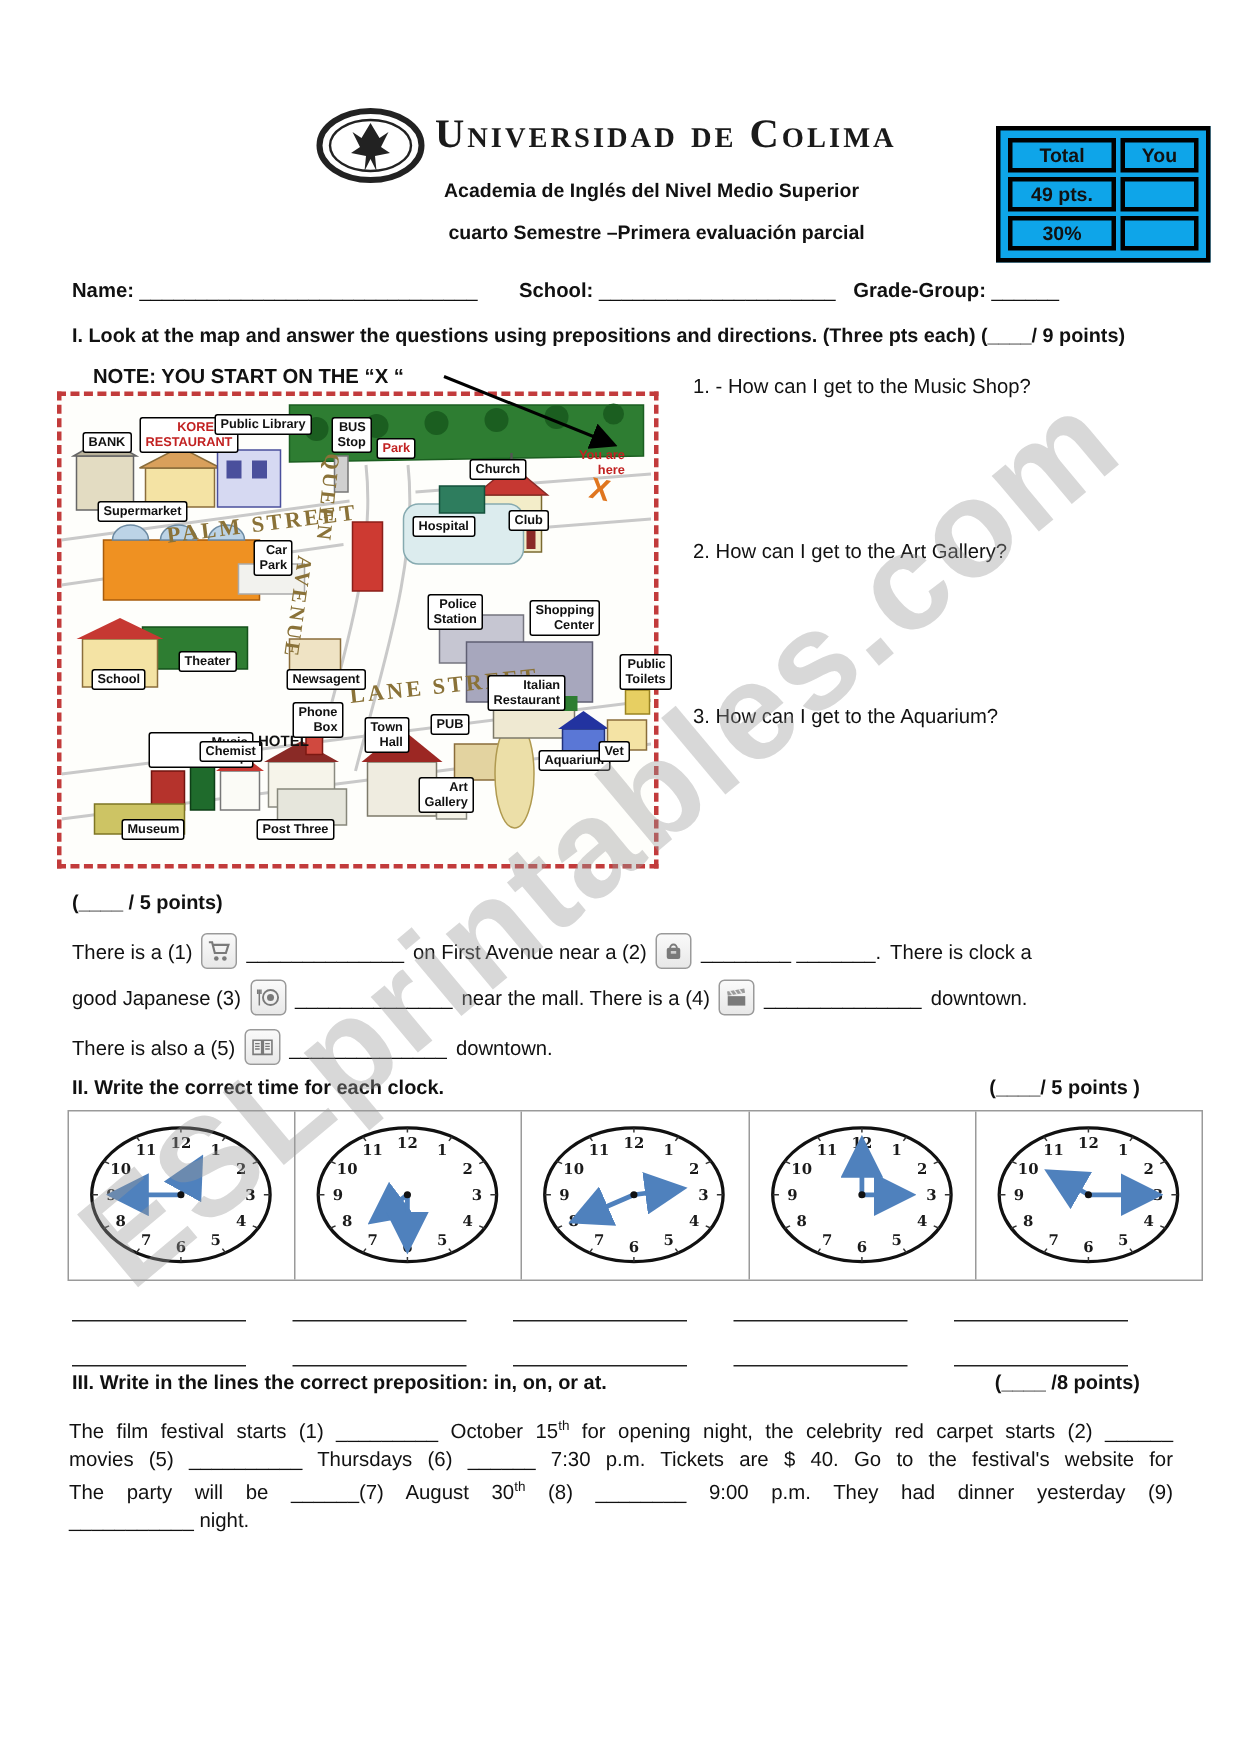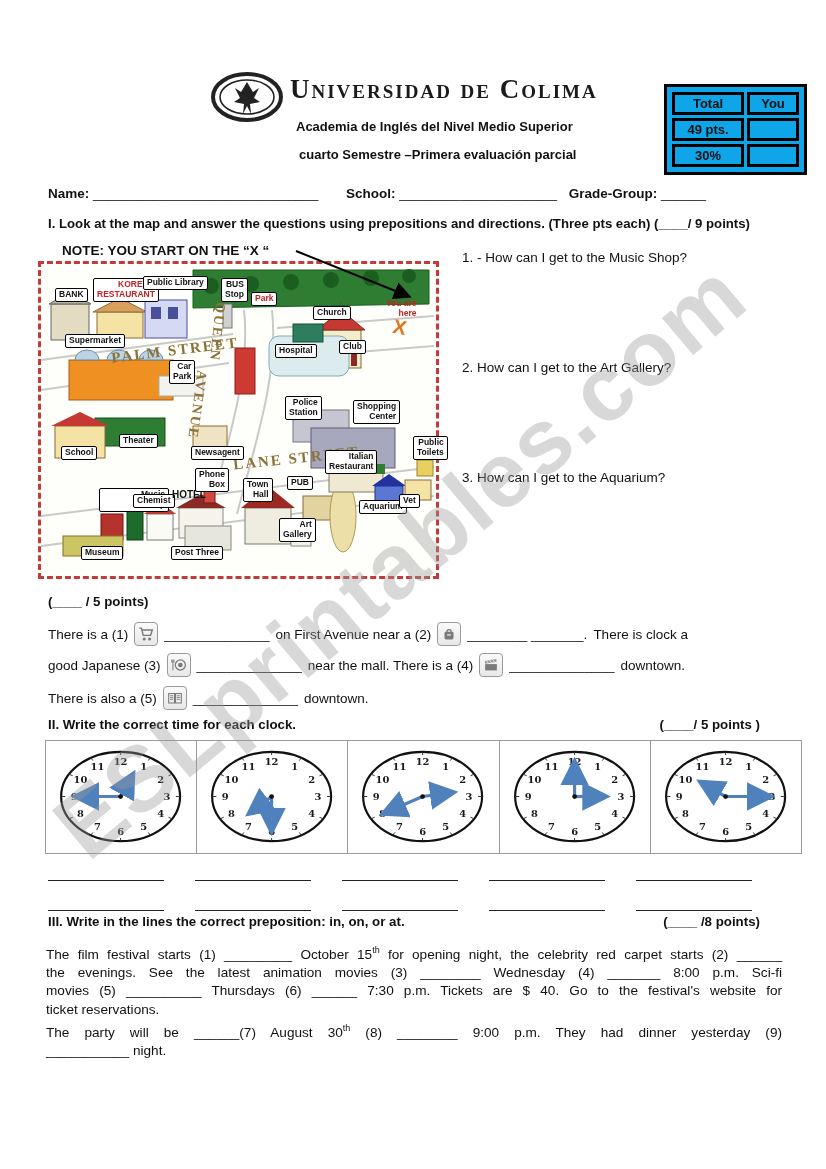--- a/index.html
+++ b/index.html
@@ -487,20 +487,18 @@
   <span class="ansline"></span>
 </div>
 
 <div class="abs sect" style="left:48px;top:914px;width:712px;">
   <span>III. Write in the lines the correct preposition: in, on, or at.</span>
   <span>(____ /8 points)</span>
 </div>
 
 <div class="abs para" style="left:46px;top:941px;width:736px;">
   <div class="just"><span>The film festival starts (1) _________ October 15</span><sup>th</sup><span> for opening night, the celebrity red carpet starts (2) ______</span></div>
-  <div class="just">the evenings. See the latest animation movies (3) ________ Wednesday (4) _______ 8:00 p.m. Sci-fi</div>
   <div class="just">movies (5) __________ Thursdays (6) ______ 7:30 p.m. Tickets are $ 40. Go to the festival's website for</div>
-  <div>ticket reservations.</div>
   <div class="just"><span>The party will be ______(7)  August 30</span><sup>th</sup><span>   (8) ________ 9:00 p.m. They had dinner yesterday (9)</span></div>
   <div>___________ night.</div>
 </div>
 
 <div class="abs" id="watermark">ESLprintables.com</div>
 
 </body></html>

